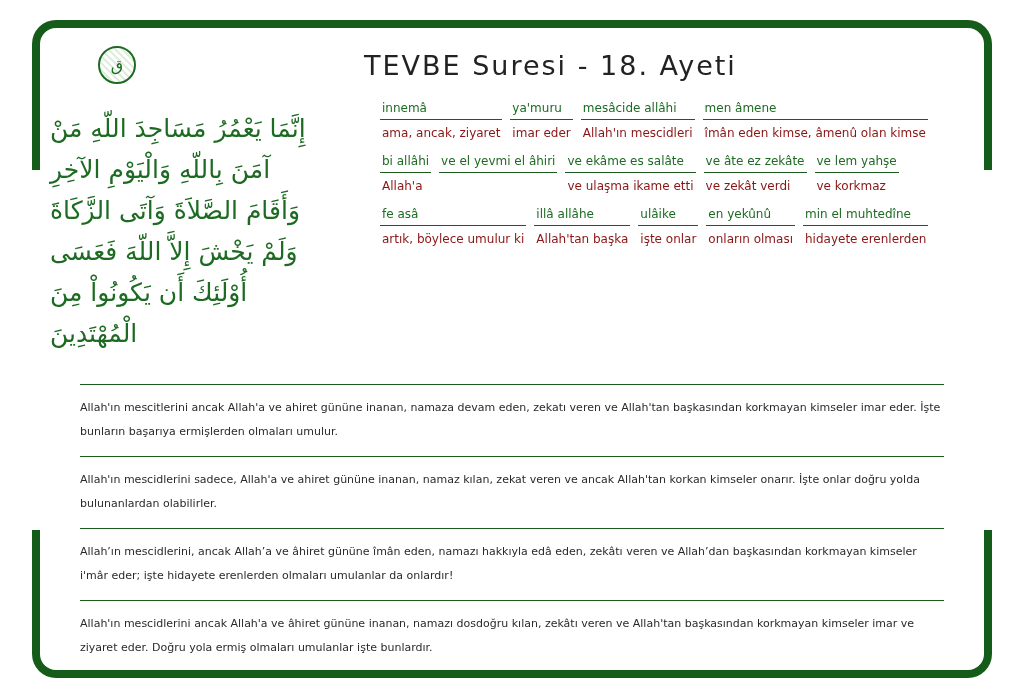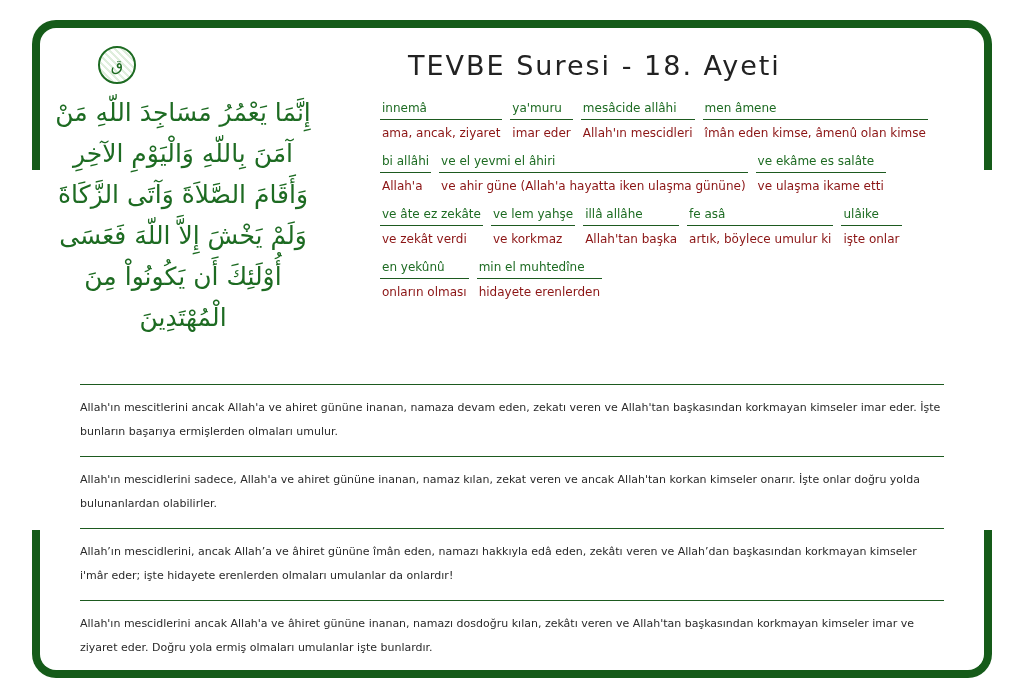--- a/index.html
+++ b/index.html
@@ -18,24 +18,24 @@
     box-sizing: border-box; border: 8px solid #155b19; border-top: none;
     border-radius: 0 0 24px 24px; }
 
   .logo { position: absolute; left: 98px; top: 46px; display: flex; align-items: center; gap: 4px; }
   .logo-emblem { width: 38px; height: 38px; border-radius: 50%; border: 2px solid #1d6b22;
     box-sizing: border-box; display: flex; align-items: center; justify-content: center;
     color: #1d6b22; font-size: 16px; background: repeating-linear-gradient(45deg, #fff 0 3px, #dfeedd 3px 5px); }
   .logo-text { font-family: "DejaVu Serif", serif; font-style: italic; font-weight: bold;
     font-size: 30px; color: #0f6a17; letter-spacing: 1px; }
 
-  .arabic { position: absolute; left: 50px; top: 92px; width: 266px; direction: rtl; text-align: center;
+  .arabic { position: absolute; left: 50px; top: 108px; width: 266px; direction: rtl; text-align: left;
     font-family: "DejaVu Sans", sans-serif; font-size: 25px; line-height: 41px; color: #1d6b22; }
 
-  .title { position: absolute; left: 364px; top: 50px; font-size: 27px; letter-spacing: 2px; color: #222; margin-left: 44px; }
+  .title { position: absolute; left: 364px; top: 50px; font-size: 27px; letter-spacing: 2px; color: #222; }
 
   .words { position: absolute; left: 380px; top: 101px; width: 580px; display: flex; flex-wrap: wrap;
     row-gap: 14px; column-gap: 8px; }
   .word { display: flex; flex-direction: column; }
   .word .ar { font-size: 12px; color: #1d6b22; padding: 0 2px 4px 2px; border-bottom: 1px solid #1d5a1f; }
   .word .tr { font-size: 12px; color: #8b1414; padding: 6px 2px 0 2px; white-space: nowrap; }
 
   .translations { position: absolute; left: 80px; top: 384px; width: 864px; }
   .tl { border-top: 1px solid #1d5a1f; padding: 11px 0 12px 0; font-size: 11px; line-height: 24px; color: #2a2a2a; }
 </style>
@@ -69,41 +69,40 @@
   <div class="word">
       <span class="ar">men âmene</span>
       <span class="tr">îmân eden kimse, âmenû olan kimse</span>
     </div>
   <div class="word">
       <span class="ar">bi allâhi</span>
       <span class="tr">Allah'a</span>
     </div>
   <div class="word">
       <span class="ar">ve el yevmi el âhiri</span>
-      <span class="tr">ve ahir güne (Allah'a hayatta iken ulaşma gününe)</span>
     </div>
   <div class="word">
       <span class="ar">ve ekâme es salâte</span>
       <span class="tr">ve ulaşma ikame etti</span>
     </div>
   <div class="word">
       <span class="ar">ve âte ez zekâte</span>
       <span class="tr">ve zekât verdi</span>
     </div>
   <div class="word">
       <span class="ar">ve lem yahşe</span>
       <span class="tr">ve korkmaz</span>
     </div>
   <div class="word">
+      <span class="ar">fe asâ</span>
+      <span class="tr">artık, böylece umulur ki</span>
+    </div>
+  <div class="word">
       <span class="ar">illâ allâhe</span>
       <span class="tr">Allah'tan başka</span>
-    </div>
-  <div class="word">
-      <span class="ar">fe asâ</span>
-      <span class="tr">artık, böylece umulur ki</span>
     </div>
   <div class="word">
       <span class="ar">ulâike</span>
       <span class="tr">işte onlar</span>
     </div>
   <div class="word">
       <span class="ar">en yekûnû</span>
       <span class="tr">onların olması</span>
     </div>
   <div class="word">

